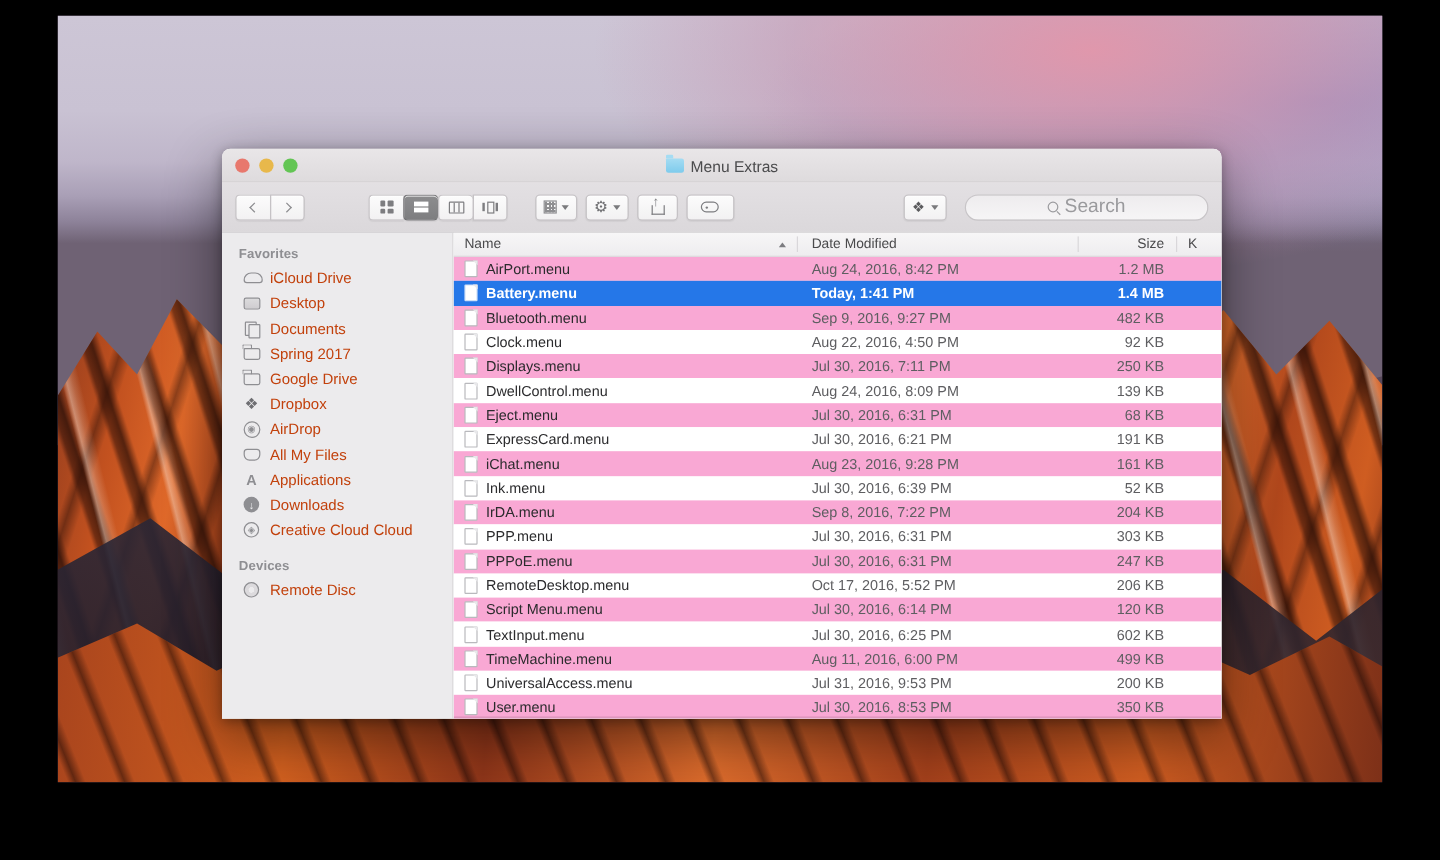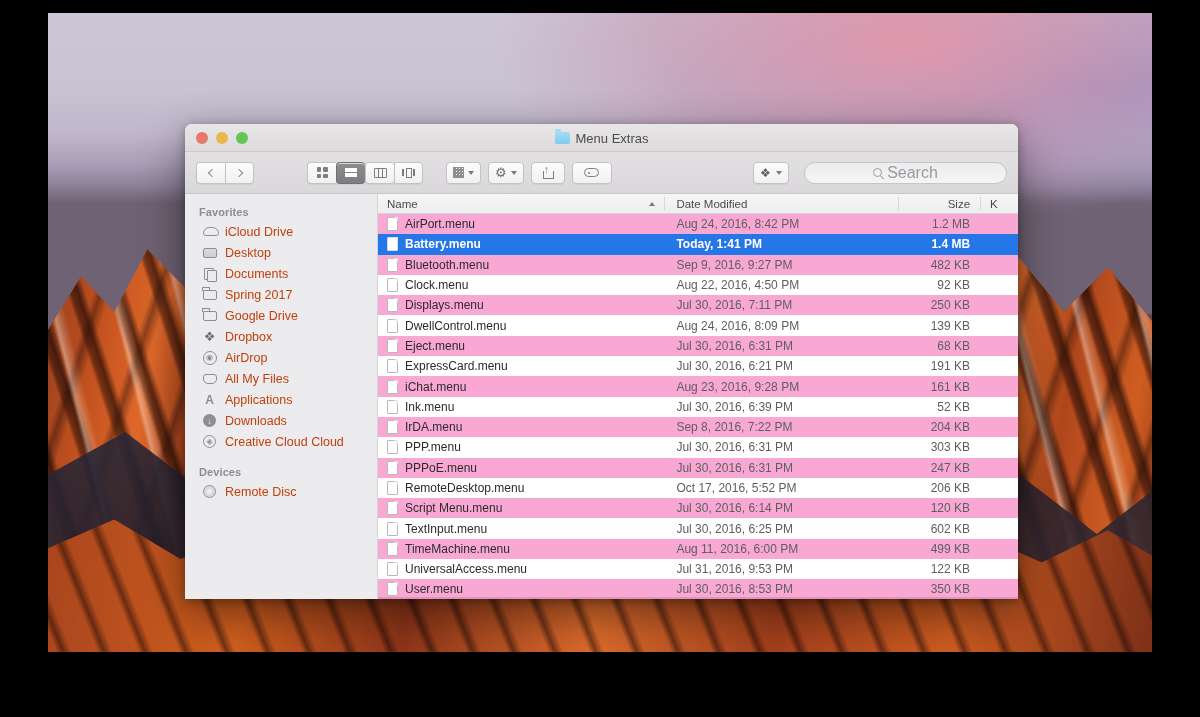--- a/index.html
+++ b/index.html
@@ -585,21 +585,21 @@
               <div class="cell c-date">Aug 11, 2016, 6:00 PM</div>
               <div class="cell c-size">499 KB</div>
               <div class="cell c-kind"></div>
             </div>
             <div class="row even">
               <div class="cell c-name">
                 <span class="doc-ic"></span>
                 <span>UniversalAccess.menu</span>
               </div>
               <div class="cell c-date">Jul 31, 2016, 9:53 PM</div>
-              <div class="cell c-size">122 KB</div>
+              <div class="cell c-size">200 KB</div>
               <div class="cell c-kind"></div>
             </div>
             <div class="row odd">
               <div class="cell c-name">
                 <span class="doc-ic"></span>
                 <span>User.menu</span>
               </div>
               <div class="cell c-date">Jul 30, 2016, 8:53 PM</div>
               <div class="cell c-size">350 KB</div>
               <div class="cell c-kind"></div>

